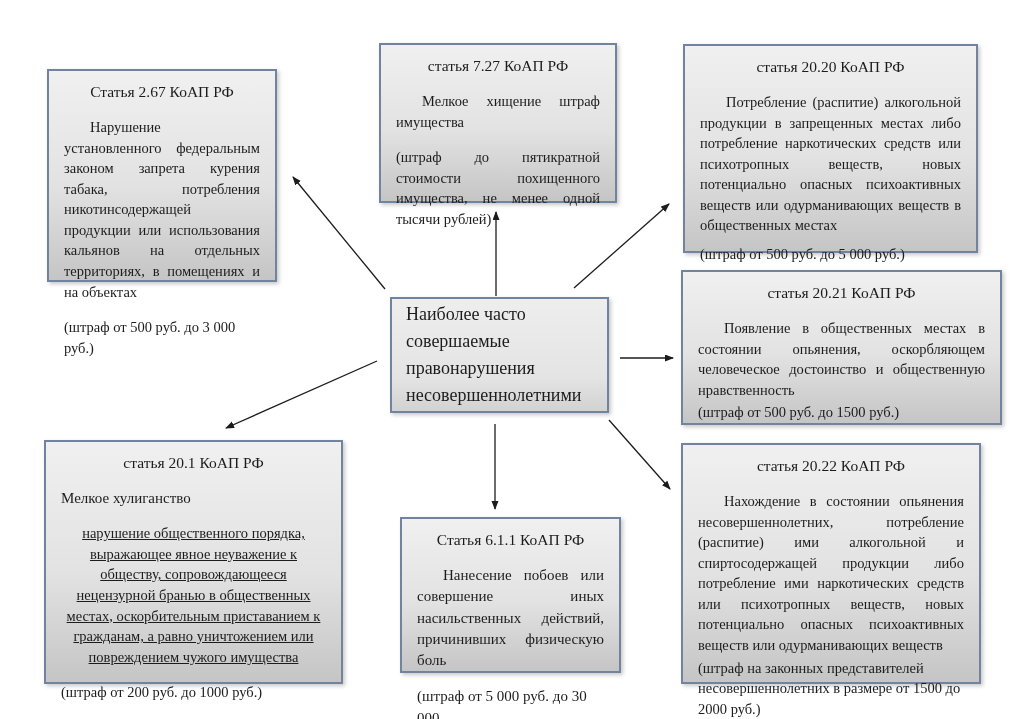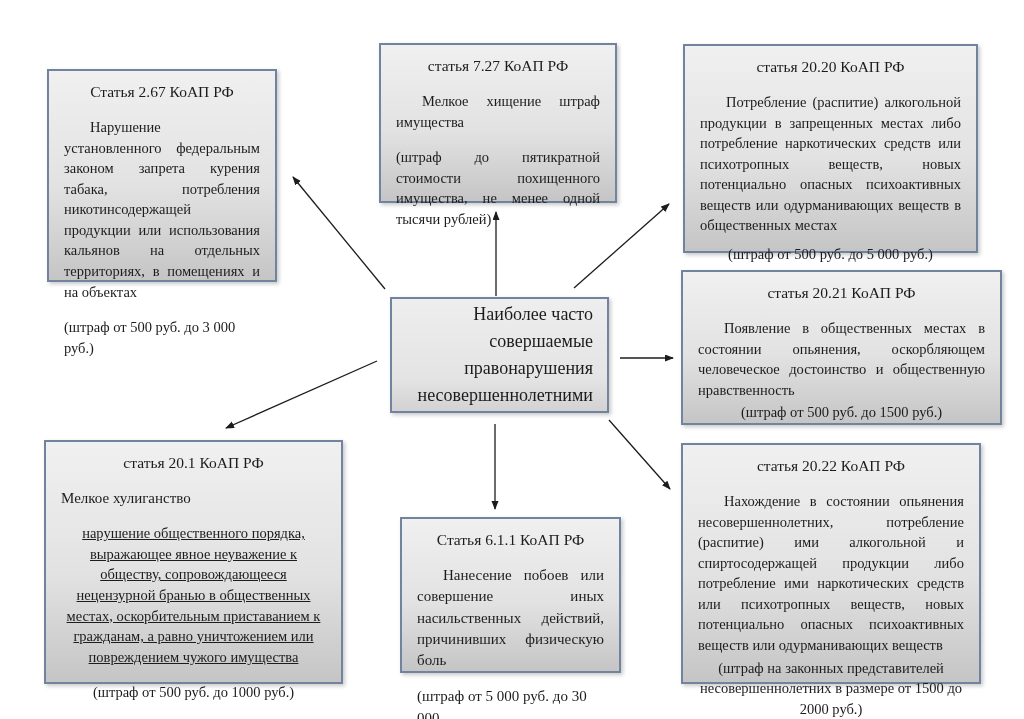--- a/index.html
+++ b/index.html
@@ -41,34 +41,34 @@
     text-indent: 26px;
   }
   .node-body.center-align {
     text-align: center;
     text-indent: 0;
     text-decoration: underline;
   }
   .node-fine {
     margin-top: 15px;
   }
-  .node-fine.center-align { text-align: center; }
+  .node-fine.center-align { }
   .node-fine.justify-align { text-align: justify; }
   .node-fine.flush { margin-top: 2px; }
   .node-fine.small-gap { margin-top: 8px; }
   .center-node {
     position: absolute;
     box-sizing: border-box;
     border: 2px solid #71839e;
     background: linear-gradient(180deg, #eeeeee 0%, #e4e4e4 70%, #d2d2d2 100%);
     box-shadow: 2px 2px 4px rgba(0,0,0,0.22);
     display: flex;
     align-items: center;
     justify-content: center;
-    text-align: right;
+    text-align: left;
     font-size: 18px;
     line-height: 1.5;
     padding: 14px 14px;
   }
   .arrow-layer {
     position: absolute;
     left: 0;
     top: 0;
     width: 1024px;
     height: 719px;
@@ -139,21 +139,21 @@
   <div class="node n-20-22">
     <div class="node-title">статья 20.22 КоАП РФ</div>
     <div class="node-body">Нахождение в состоянии опьянения несовершеннолетних, потребление (распитие) ими алкогольной и спиртосодержащей продукции либо потребление ими наркотических средств или психотропных веществ, новых потенциально опасных психоактивных веществ или одурманивающих веществ</div>
     <div class="node-fine center-align flush">(штраф на законных представителей несовершеннолетних в размере от 1500 до 2000 руб.)</div>
   </div>
 
   <div class="node n-20-1">
     <div class="node-title">статья 20.1 КоАП РФ</div>
     <div class="node-subtitle">Мелкое хулиганство</div>
     <div class="node-body center-align">нарушение общественного порядка, выражающее явное неуважение к обществу, сопровождающееся нецензурной бранью в общественных местах, оскорбительным приставанием к гражданам, а равно уничтожением или повреждением чужого имущества</div>
-    <div class="node-fine center-align">(штраф от 500 руб. до 1000 руб.)</div>
+    <div class="node-fine center-align">(штраф от 200 руб. до 1000 руб.)</div>
   </div>
 
   <div class="node n-6-1-1">
     <div class="node-title">Статья 6.1.1 КоАП РФ</div>
     <div class="node-body">Нанесение побоев или совершение иных насильственных действий, причинивших физическую боль</div>
     <div class="node-fine">(штраф от 5 000 руб. до 30 000</div>
   </div>
 
 </div>
 

